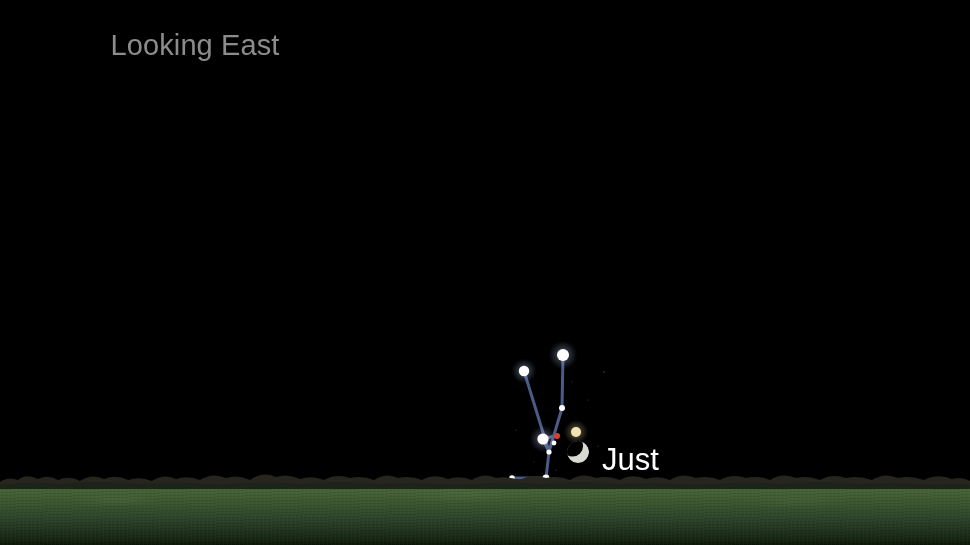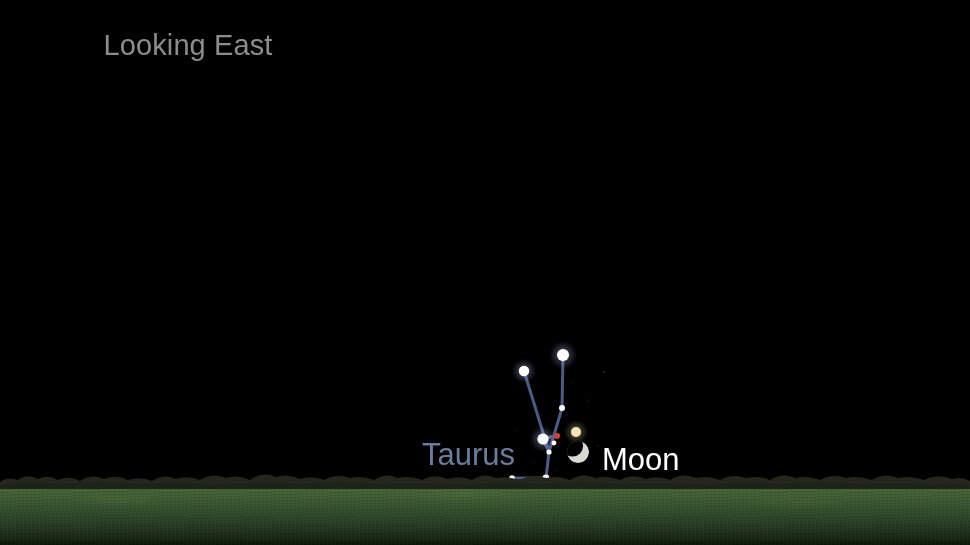--- a/index.html
+++ b/index.html
@@ -16,21 +16,21 @@
     position: relative;
     width: 970px;
     height: 545px;
     background: #000000;
     overflow: hidden;
   }
 
   
   .caption-block {
     position: absolute;
-    left: 8px;
+    left: 15px;
     top: 30px;
     width: 360px;
     text-align: center;
     line-height: 1.08;
     z-index: 30;
     user-select: none;
   }
   .caption-line {
     display: block;
     color: #8c8c8c;
@@ -210,16 +210,15 @@
     <path d="M0,24 L0,20 Q30,16 60,19 Q100,15 140,19 Q180,16 220,20
              Q260,16 300,19 Q340,15 380,19 Q420,17 460,20 Q500,16 540,19
              Q580,15 620,19 Q660,17 700,20 Q740,16 780,19 Q820,15 860,19
              Q900,17 940,20 Q958,18 970,20 L970,24 Z" fill="#1c2418"></path>
   </svg>
 
   <div class="ground">
     <div class="ground-texture"></div>
   </div>
 
-  <div class="sky-label label-moon">Moon</div>
-  <div class="sky-label label-taurus">Taurus</div>
+  <div class="sky-label label-moon">Just</div>
 
 </div>
 
 </body></html>

